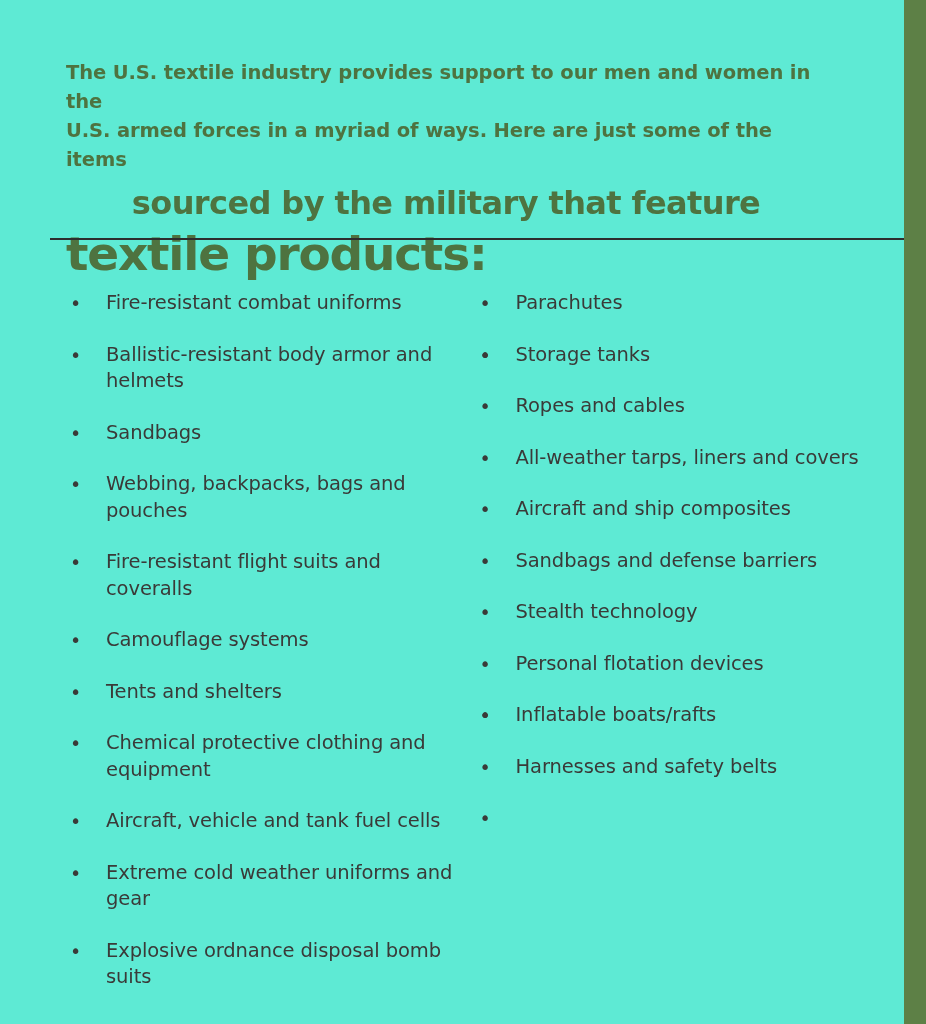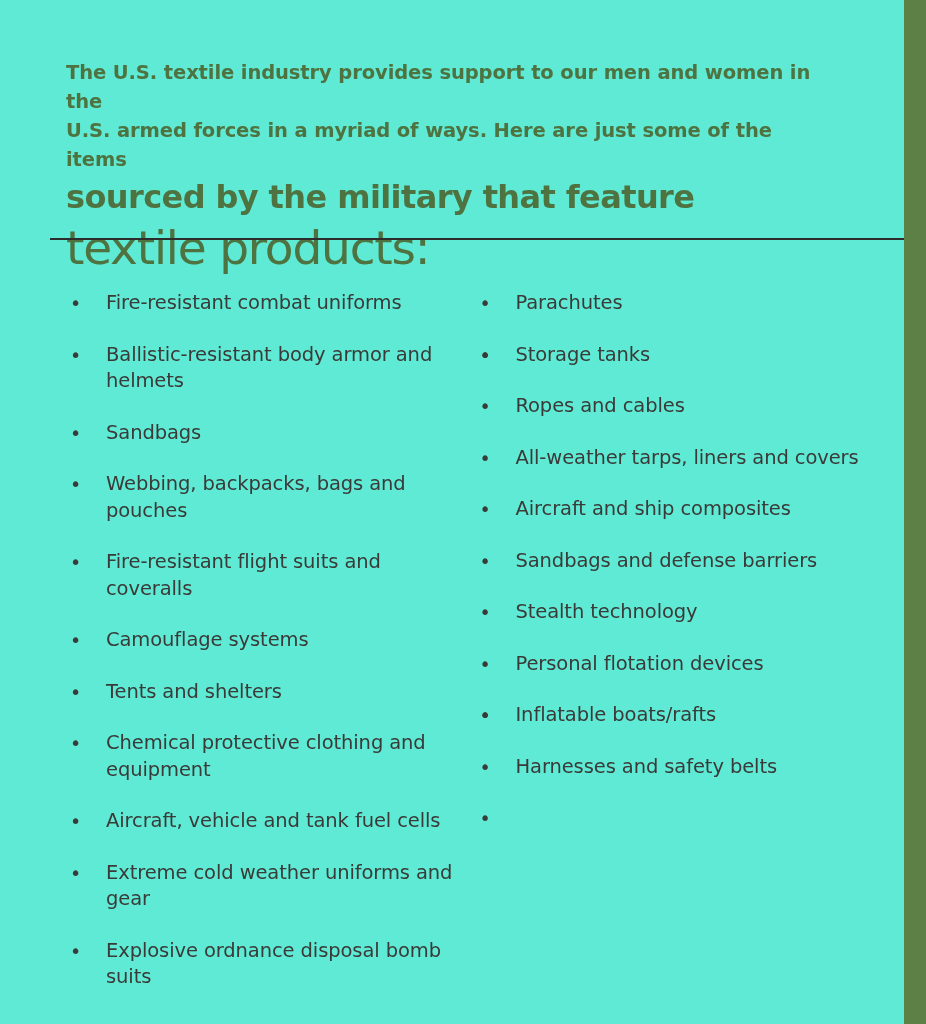--- a/index.html
+++ b/index.html
@@ -47,23 +47,25 @@
     font-weight: bold;
     font-size: 19.5px;
     line-height: 29px;
     letter-spacing: -0.1px;
   }
   .headline .l3 {
     font-weight: bold;
     font-size: 32px;
     line-height: 46px;
     letter-spacing: -0.6px;
+    margin-top: 6px;
+    text-align: center;
   }
   .headline .l4 {
-    font-weight: normal;
+    font-weight: bold;
     font-size: 47px;
     line-height: 56px;
     letter-spacing: -1.2px;
   }
   .rule {
     position: absolute;
     left: 50px;
     top: 238px;
     width: 876px;
     height: 2px;

